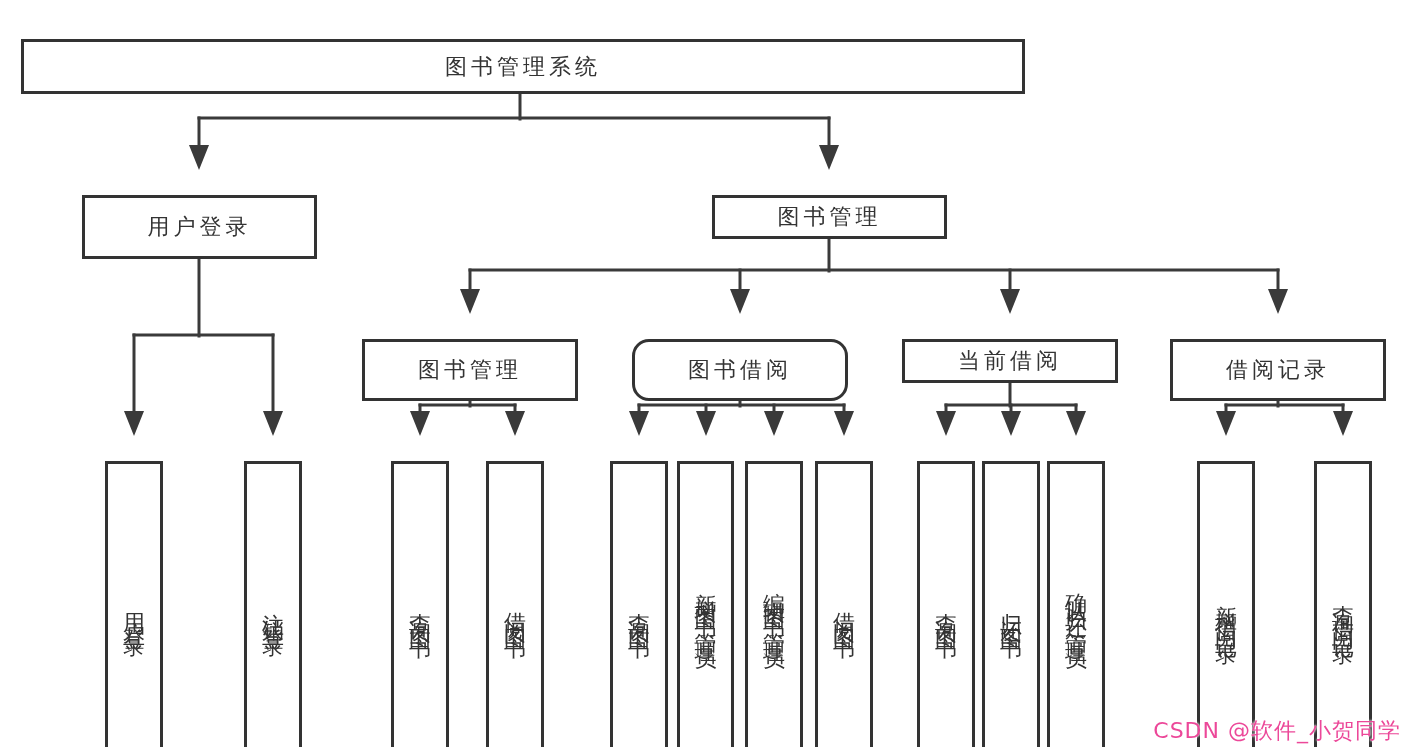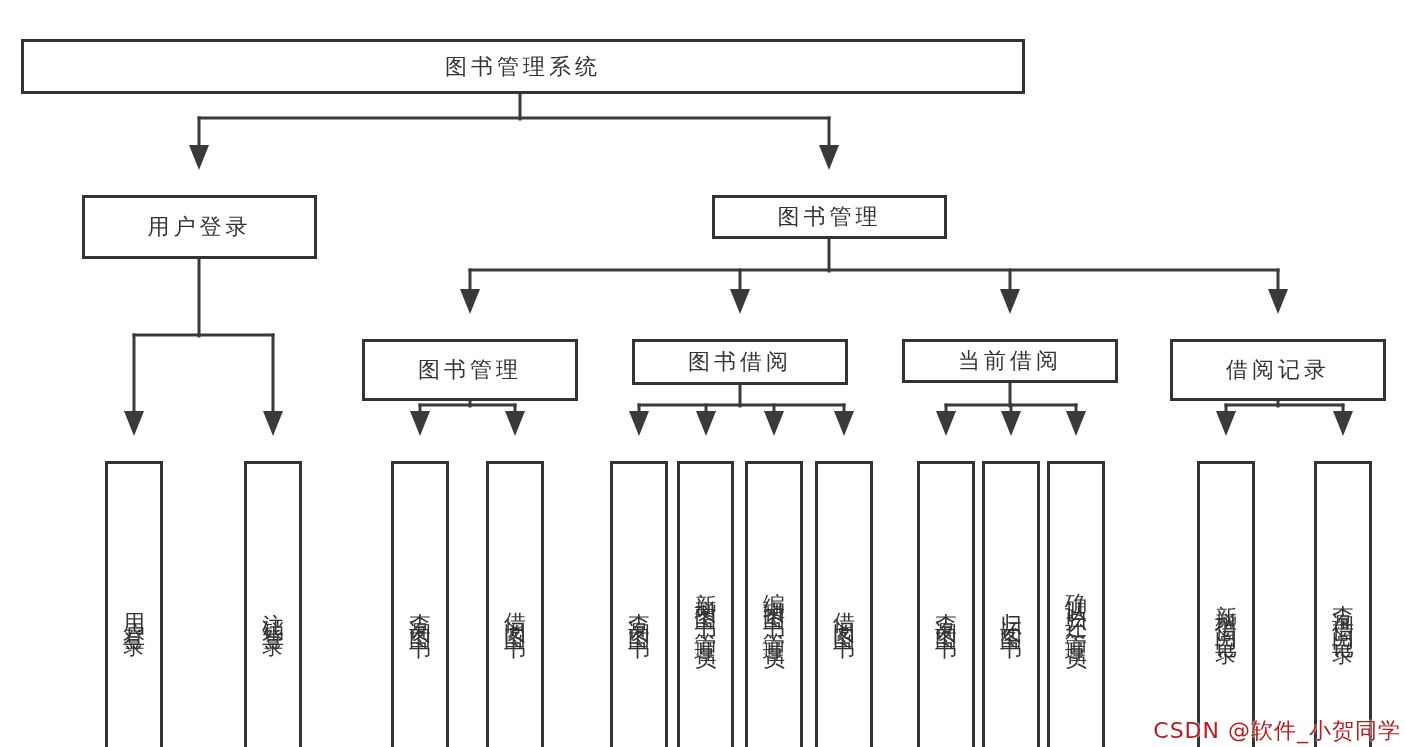--- a/index.html
+++ b/index.html
@@ -16,21 +16,21 @@
   }
   .node .lbl{
     font-size:22px;letter-spacing:4px;color:#333333;white-space:nowrap;
   }
   .vnode .lbl{
     writing-mode:vertical-rl;text-orientation:mixed;
     font-size:22px;letter-spacing:8px;line-height:1;
   }
   .watermark{
     position:absolute;right:4px;top:716px;z-index:2;
-    font-size:22px;letter-spacing:1px;color:#b91c1c;
+    font-size:22px;letter-spacing:1px;color:#ec4899;
     text-shadow:0 0 3px #ffffff,0 0 2px #ffffff;white-space:nowrap;
   }
 </style>
 </head>
 <body>
 
 <div class="stage">
 
   <svg class="connector-layer" width="1405" height="747">
     <g stroke="#3a3a3a" stroke-width="3" fill="none" stroke-linecap="square">
@@ -105,21 +105,21 @@
   <div class="node" style="left:82px;top:169px;width:235px;height:64px;">
     <span class="lbl">用户登录</span>
   </div>
   <div class="node" style="left:712px;top:169px;width:235px;height:44px;">
     <span class="lbl">图书管理</span>
   </div>
 
   <div class="node" style="left:362px;top:313px;width:216px;height:62px;">
     <span class="lbl">图书管理</span>
   </div>
-  <div class="node" style="left:632px;top:313px;width:216px;height:46px;">
+  <div class="node" style="left:632px;top:313px;width:216px;height:62px;border-radius:17px;">
     <span class="lbl">图书借阅</span>
   </div>
   <div class="node" style="left:902px;top:313px;width:216px;height:44px;">
     <span class="lbl">当前借阅</span>
   </div>
   <div class="node" style="left:1170px;top:313px;width:216px;height:62px;">
     <span class="lbl">借阅记录</span>
   </div>
 
   <div class="node vnode" style="left:105px;top:435px;width:58px;height:300px;">

